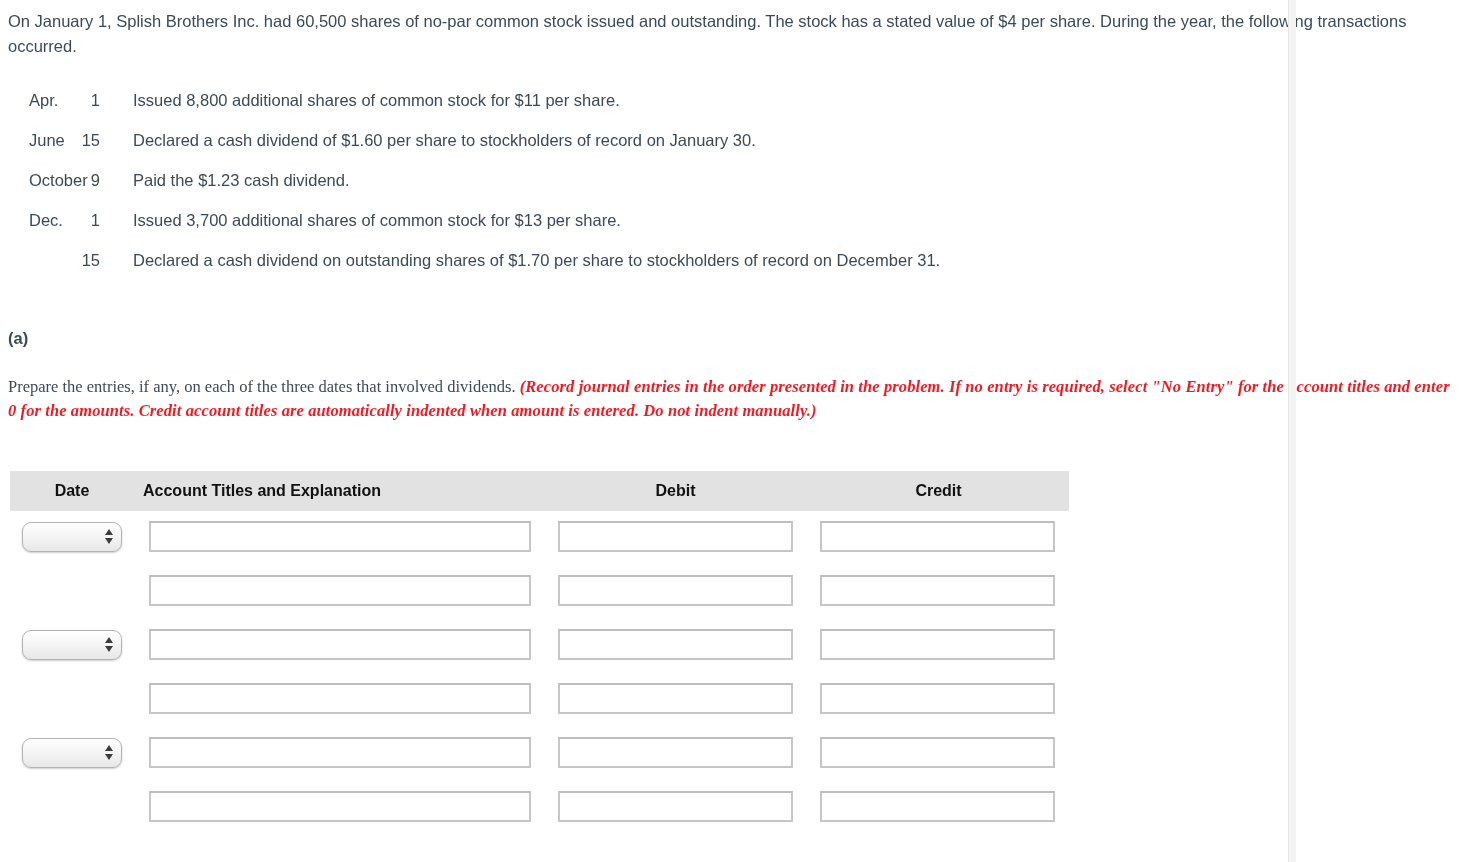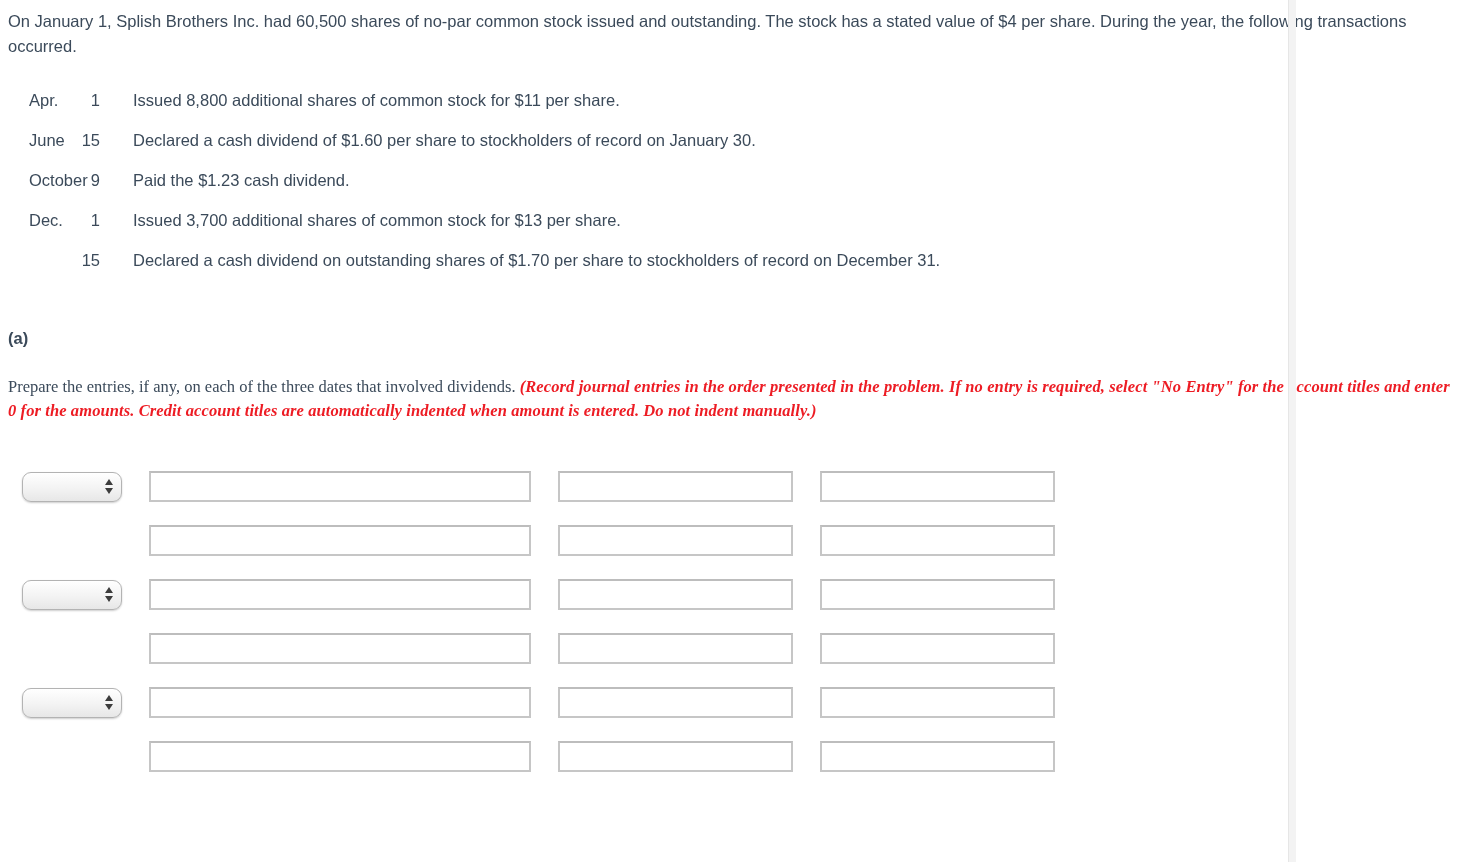--- a/index.html
+++ b/index.html
@@ -167,20 +167,26 @@
 
   <div class="section-label">(a)</div>
 
   <p class="prepare">
     <span>Prepare the entries, if any, on each of the three dates that involved dividends. </span>
     <span class="red">(Record journal entries in the order presented in the problem. If no entry is required, select "No Entry" for the account titles and enter 0 for the amounts. Credit account titles are automatically indented when amount is entered. Do not indent manually.)</span>
   </p>
 
   <div class="journal">
 
+    <div class="jheader">
+      <span class="h-date">Date</span>
+      <span class="h-acct">Account Titles and Explanation</span>
+      <span class="h-debit">Debit</span>
+      <span class="h-credit">Credit</span>
+    </div>
 
     <div class="jrow">
       <div class="cell-date">
         <button class="date-select">
           <span class="sel-val"></span>
           <span class="arrows">
               <i class="up"></i>
               <i class="down"></i>
             </span>
         </button>

